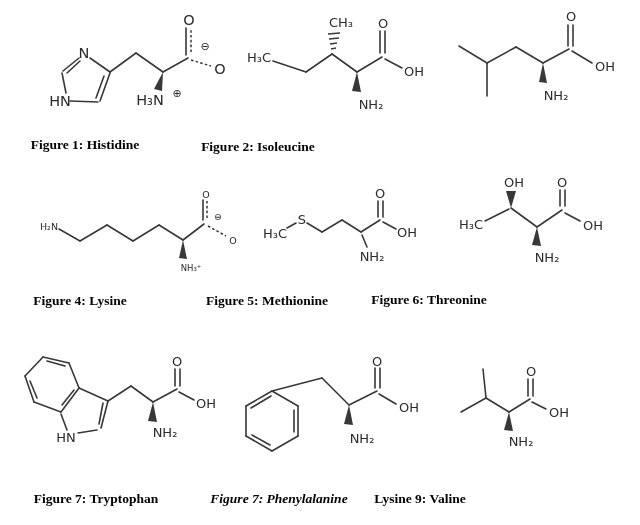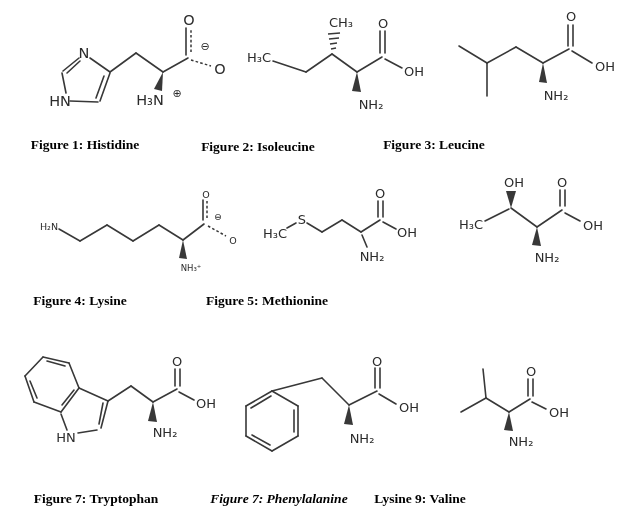--- a/index.html
+++ b/index.html
@@ -89,21 +89,20 @@
       <line class="bond" x1="543" y1="63" x2="569" y2="49"></line>
       <polygon class="wedge" points="543,63 539,82 547,83"></polygon>
       <line class="bond" x1="568" y1="46" x2="568" y2="25"></line>
       <line class="bond" x1="573" y1="46" x2="573" y2="25"></line>
       <line class="bond" x1="572" y1="51" x2="592" y2="63"></line>
     </g>
     <text class="atom" x="571" y="16">O</text>
     <text class="atom" x="605" y="66">OH</text>
     <text class="atom" x="556" y="95">NH₂</text>
   </svg>
-  <div class="caption" style="left:324px;top:137px;">Figure 3: Leucine</div>
 
   <svg class="mol" style="left:35px;top:180px;" width="210" height="105" viewBox="35 180 210 105">
     <g>
       <line class="bond" x1="59" y1="229" x2="80" y2="241"></line>
       <line class="bond" x1="80" y1="241" x2="107" y2="225"></line>
       <line class="bond" x1="107" y1="225" x2="133" y2="241"></line>
       <line class="bond" x1="133" y1="241" x2="159" y2="225"></line>
       <line class="bond" x1="159" y1="225" x2="183" y2="240"></line>
       <line class="bond" x1="183" y1="240" x2="204" y2="224"></line>
       <polygon class="wedge" points="183,240 179,258 187,259"></polygon>
@@ -149,20 +148,21 @@
       <line class="bond" x1="560" y1="206" x2="560" y2="190"></line>
       <line class="bond" x1="565" y1="206" x2="565" y2="190"></line>
       <line class="bond" x1="565" y1="213" x2="580" y2="221"></line>
     </g>
     <text class="atom" x="514" y="182">OH</text>
     <text class="atom" x="471" y="224">H₃C</text>
     <text class="atom" x="562" y="182">O</text>
     <text class="atom" x="593" y="225">OH</text>
     <text class="atom" x="547" y="257">NH₂</text>
   </svg>
+  <div class="caption" style="left:319px;top:292px;">Figure 6: Threonine</div>
 
   <svg class="mol" style="left:20px;top:345px;" width="205" height="115" viewBox="20 345 205 115">
     <g>
       <line class="bond" x1="43" y1="357" x2="69" y2="363"></line>
       <line class="bond" x1="47" y1="361" x2="65" y2="366"></line>
       <line class="bond" x1="69" y1="363" x2="79" y2="388"></line>
       <line class="bond" x1="79" y1="388" x2="61" y2="412"></line>
       <line class="bond" x1="74" y1="390" x2="62" y2="405"></line>
       <line class="bond" x1="61" y1="412" x2="34" y2="402"></line>
       <line class="bond" x1="34" y1="402" x2="25" y2="376"></line>

